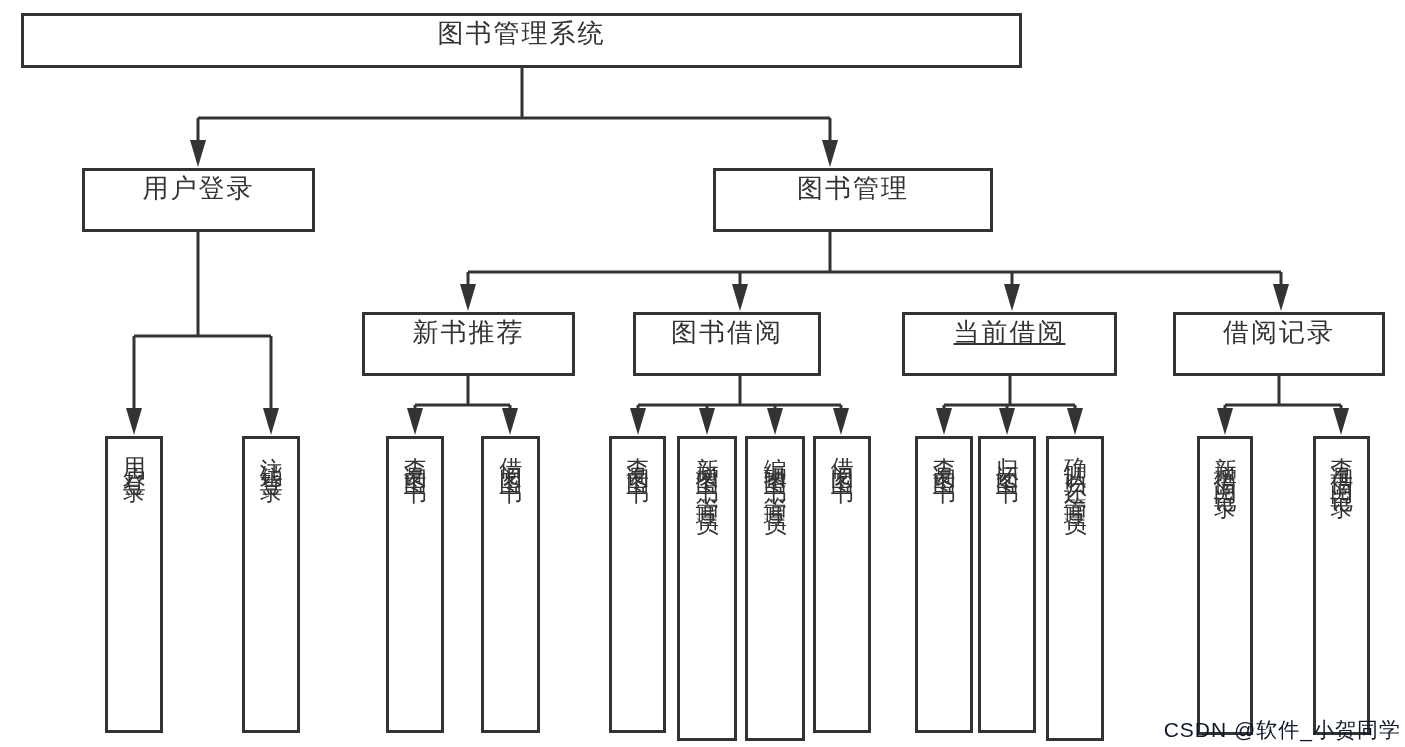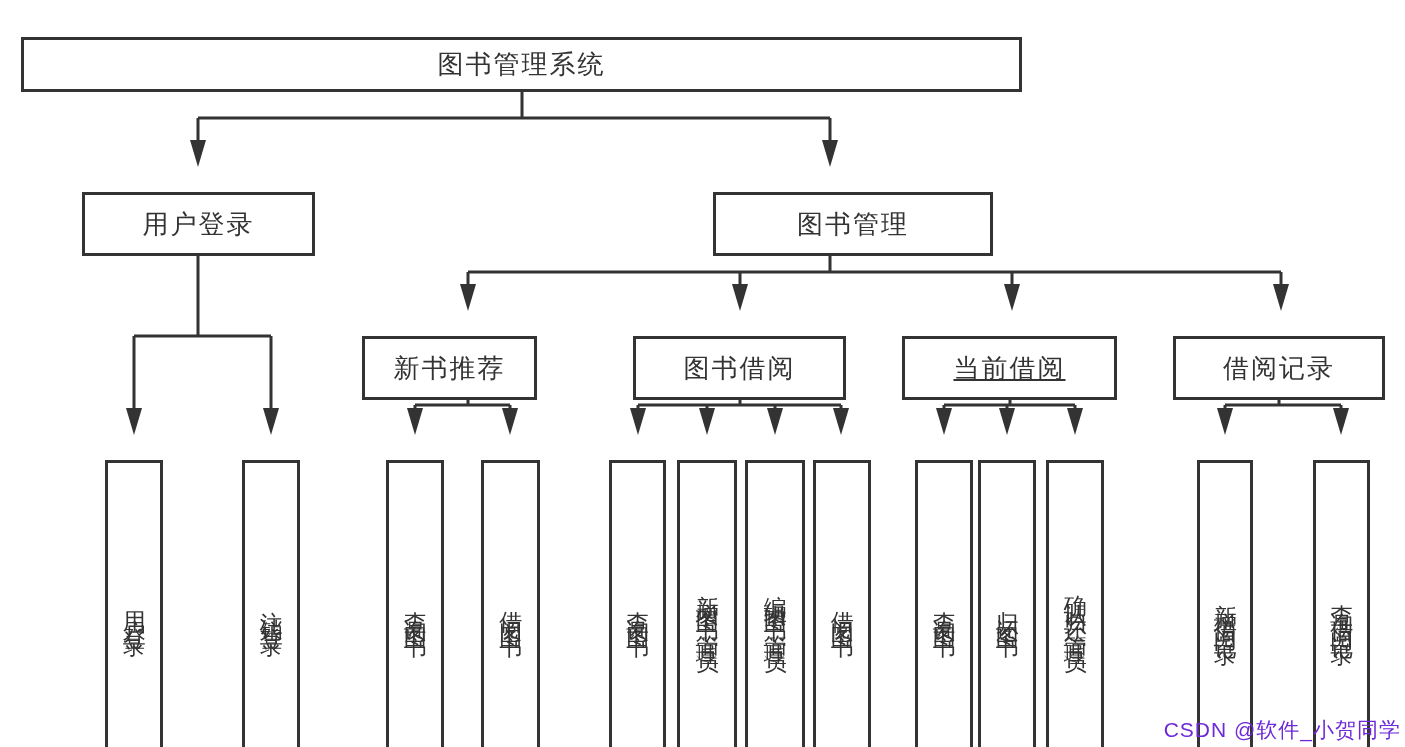--- a/index.html
+++ b/index.html
@@ -16,24 +16,22 @@
     position: absolute;
     left: 0; top: 0;
     z-index: 1;
   }
   .node {
     position: absolute;
     box-sizing: border-box;
     border: 3px solid #333333;
     background: #ffffff;
     display: flex;
-    align-items: center;
     justify-content: center;
     z-index: 2;
-    margin-top: 24px;
   }
   .hlabel {
     font-size: 26px;
     letter-spacing: 2px;
     color: #333333;
     white-space: nowrap;
   }
   .vnode .vlabel {
     writing-mode: vertical-rl;
     text-orientation: mixed;
@@ -41,30 +39,30 @@
     letter-spacing: 8px;
     line-height: 1.1;
     color: #333333;
   }
   #watermark {
     position: absolute;
     right: 4px;
     top: 716px;
     font-size: 21px;
     letter-spacing: 1px;
-    color: #6d28d9;
+    color: #0f172a;
     z-index: 5;
     white-space: nowrap;
   }
   
   #n-root  { left: 21px;  top: 13px;  width: 1001px; height: 55px; }
   #n-l2-0  { left: 82px;  top: 168px; width: 233px;  height: 64px; }
   #n-l2-1  { left: 713px; top: 168px; width: 280px;  height: 64px; }
-  #n-l3-0  { left: 362px; top: 312px; width: 175px;  height: 64px; }
-  #n-l3-1  { left: 633px; top: 312px; width: 213px;  height: 64px; }
+  #n-l3-0  { left: 362px; top: 312px; width: 213px;  height: 64px; }
+  #n-l3-1  { left: 633px; top: 312px; width: 188px;  height: 64px; }
   #n-l3-2  { left: 902px; top: 312px; width: 215px;  height: 64px; text-decoration: underline; }
   #n-l3-3  { left: 1173px;top: 312px; width: 212px;  height: 64px; }
   #n-leaf-0  { left: 105px;  top: 436px; width: 58px; height: 297px; }
   #n-leaf-1  { left: 242px;  top: 436px; width: 58px; height: 297px; }
   #n-leaf-2  { left: 386px;  top: 436px; width: 58px; height: 297px; }
   #n-leaf-3  { left: 481px;  top: 436px; width: 59px; height: 297px; }
   #n-leaf-4  { left: 609px;  top: 436px; width: 57px; height: 297px; }
   #n-leaf-5  { left: 677px;  top: 436px; width: 60px; height: 305px; }
   #n-leaf-6  { left: 745px;  top: 436px; width: 60px; height: 305px; }
   #n-leaf-7  { left: 813px;  top: 436px; width: 58px; height: 297px; }

